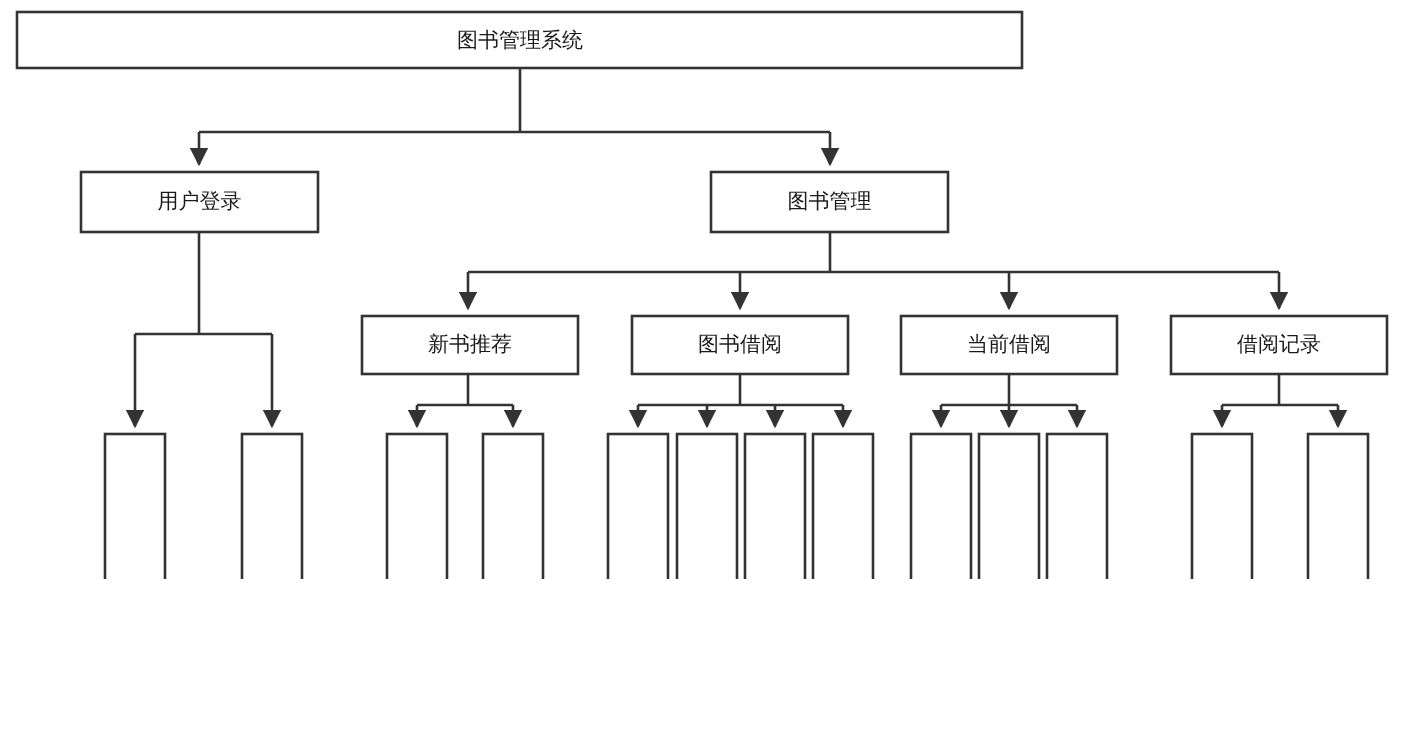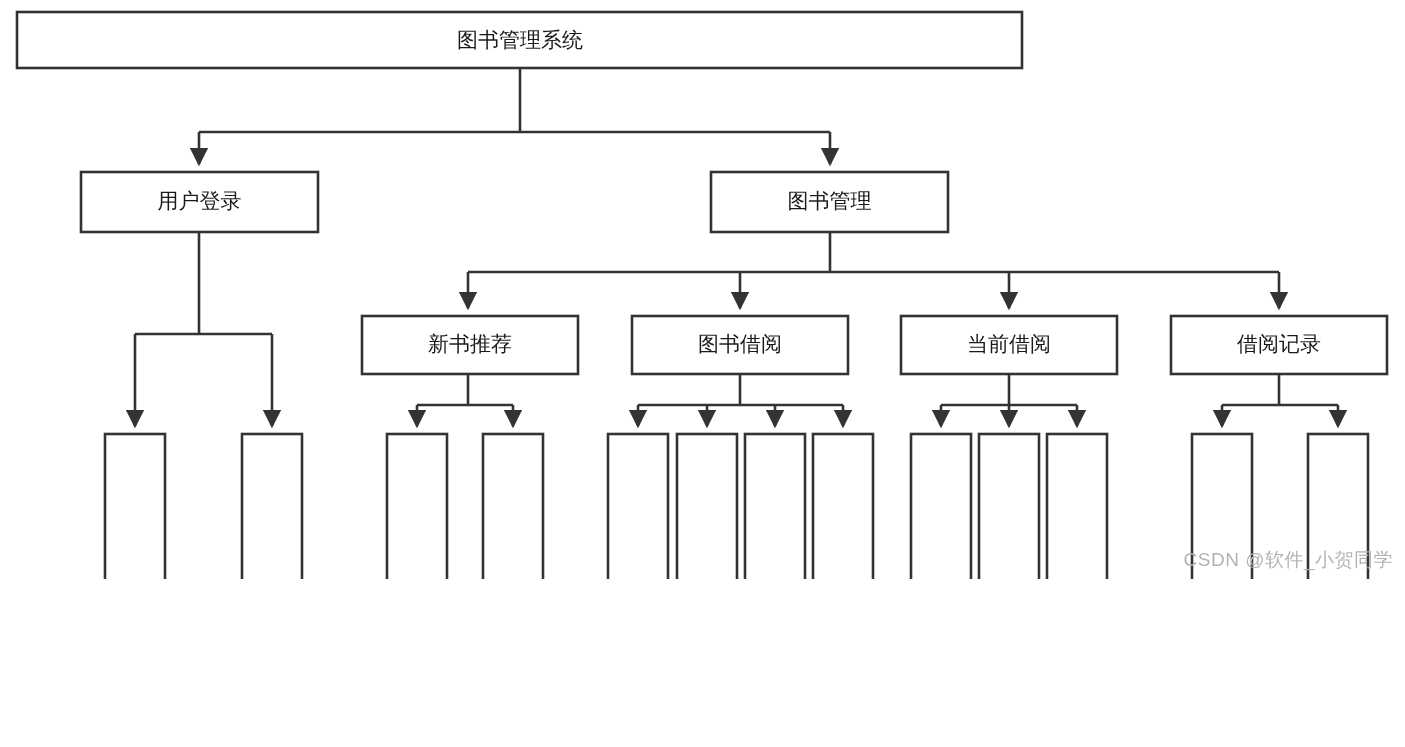--- a/index.html
+++ b/index.html
@@ -200,14 +200,13 @@
   <div class="leaf-label" style="left:745px; top:440px; width:60px; height:292px;">编辑图书（管理员）</div>
   <div class="leaf-label centered" style="left:813px; top:434px; width:60px; height:302px;">借阅图书</div>
 
   <div class="leaf-label centered" style="left:911px; top:434px; width:60px; height:302px;">查询图书</div>
   <div class="leaf-label centered" style="left:979px; top:434px; width:60px; height:302px;">归还图书</div>
   <div class="leaf-label" style="left:1047px; top:440px; width:60px; height:292px;">确认归还（管理员）</div>
 
   <div class="leaf-label centered" style="left:1192px; top:434px; width:60px; height:302px;">新增借阅记录</div>
   <div class="leaf-label centered" style="left:1308px; top:434px; width:60px; height:302px;">查询借阅记录</div>
 
-  <div class="watermark">CSDN @软件_小贺同学</div>
 </div>
 
 </body></html>

